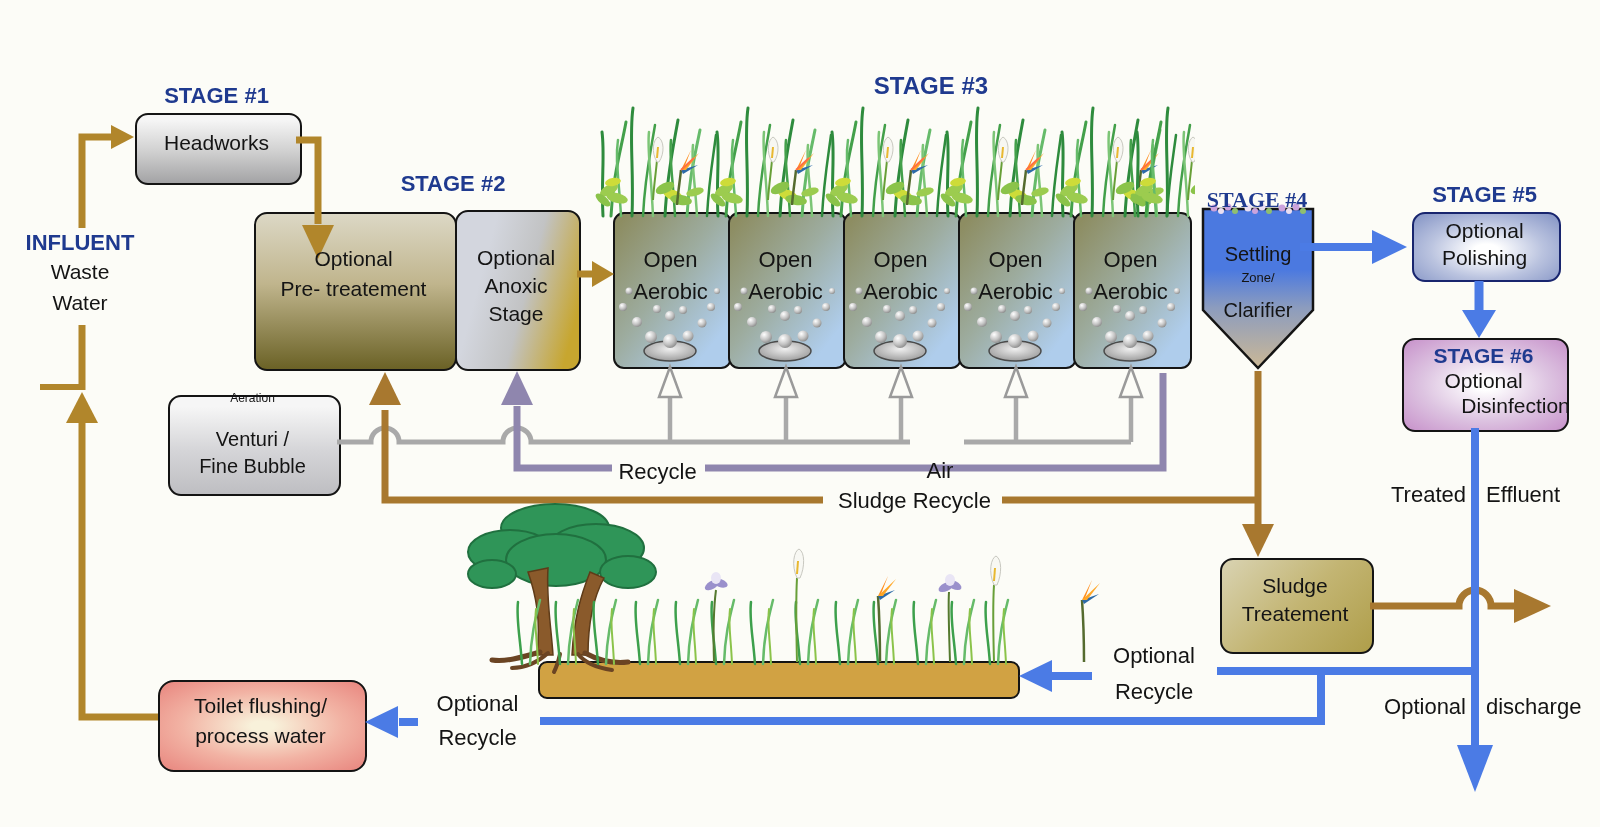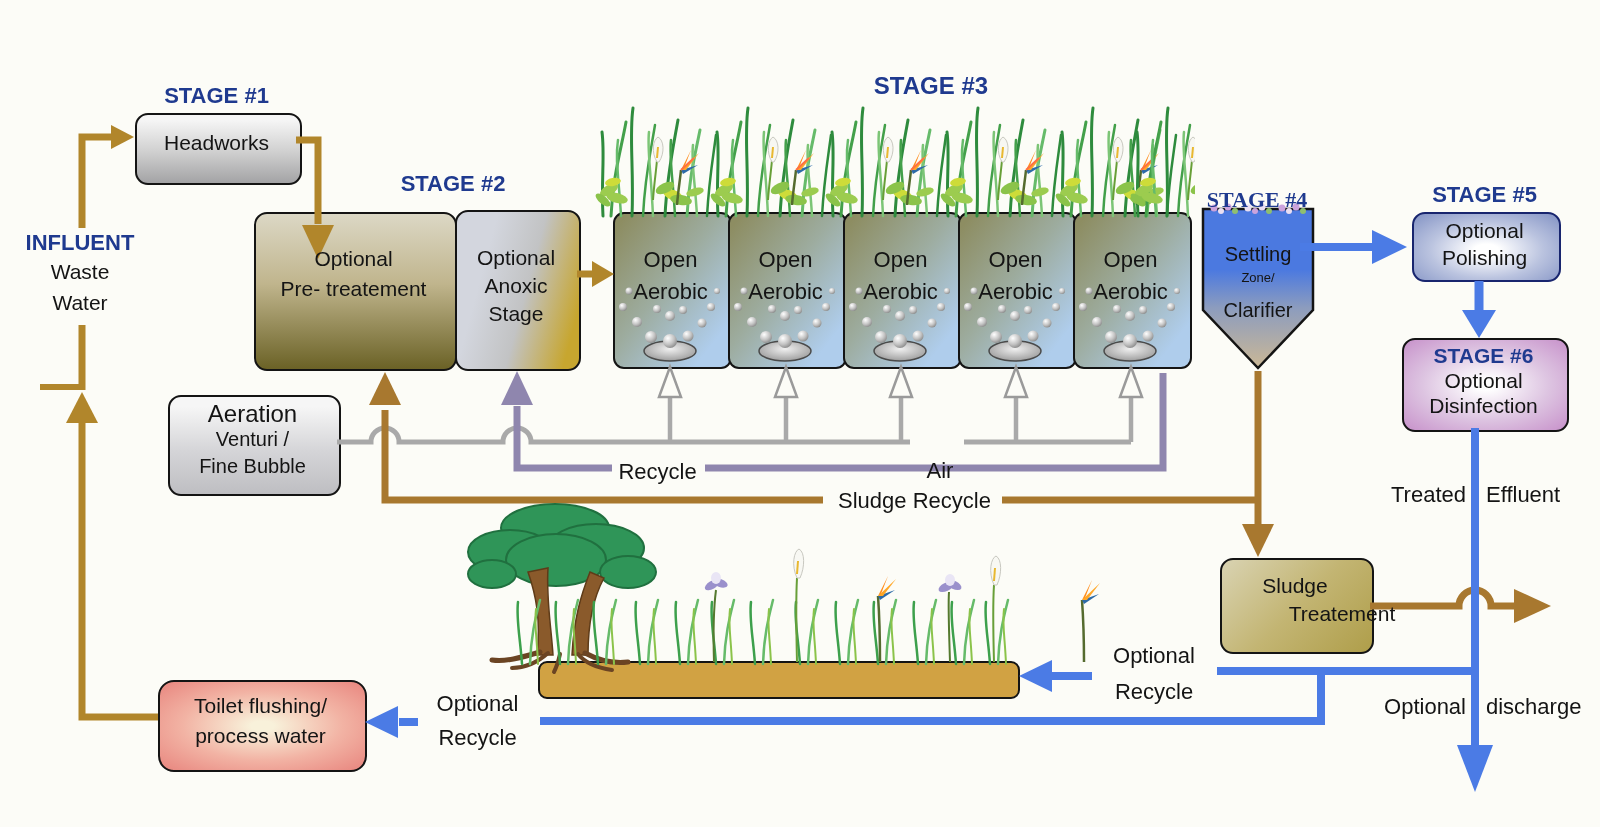--- a/index.html
+++ b/index.html
@@ -310,42 +310,42 @@
   <div class="lbl ctr" style="left:1203px;top:243px;width:110px;font-size:20px;">Settling</div>
   <div class="lbl ctr" style="left:1203px;top:271px;width:110px;font-size:13px;">Zone/</div>
   <div class="lbl ctr" style="left:1203px;top:299px;width:110px;font-size:20px;">Clarifier</div>
 
   <div class="lbl stage ctr" style="left:1412px;top:183px;width:145px;">STAGE #5</div>
   <div class="lbl ctr" style="left:1412px;top:219px;width:145px;">Optional</div>
   <div class="lbl ctr" style="left:1412px;top:246px;width:145px;">Polishing</div>
 
   <div class="lbl stage ctr" style="left:1402px;top:344px;width:163px;font-size:21px;">STAGE #6</div>
   <div class="lbl ctr" style="left:1402px;top:369px;width:163px;">Optional</div>
-  <div class="lbl ctr" style="left:1402px;top:394px;width:163px;">Disinfection</div>
-
-  <div class="lbl ctr" style="left:168px;top:401px;width:169px;font-size:24px;">Aeration</div>
+  <div class="lbl ctr" style="left:1402px;top:394px;width:163px;padding-left:32px;">Disinfection</div>
+
+  <div class="lbl ctr" style="left:168px;top:392px;width:169px;font-size:12px;">Aeration</div>
   <div class="lbl ctr" style="left:168px;top:428px;width:169px;font-size:20px;">Venturi /</div>
   <div class="lbl ctr" style="left:168px;top:455px;width:169px;font-size:20px;">Fine Bubble</div>
 
   <div class="lbl ctr" style="left:905px;top:431px;width:70px;font-size:22px;margin-top:28px;">Air</div>
   <div class="lbl ctr" style="left:605px;top:460px;width:105px;font-size:22px;">Recycle</div>
   <div class="lbl ctr" style="left:822px;top:489px;width:185px;font-size:22px;">Sludge Recycle</div>
 
   <div class="lbl" style="left:1340px;top:483px;width:126px;font-size:22px;text-align:right;">Treated</div>
   <div class="lbl" style="left:1486px;top:483px;width:120px;font-size:22px;">Effluent</div>
 
   <div class="lbl ctr" style="left:1095px;top:644px;width:118px;font-size:22px;">Optional</div>
   <div class="lbl ctr" style="left:1095px;top:680px;width:118px;font-size:22px;">Recycle</div>
 
   <div class="lbl" style="left:1348px;top:695px;width:118px;font-size:22px;text-align:right;">Optional</div>
   <div class="lbl" style="left:1486px;top:695px;width:130px;font-size:22px;">discharge</div>
 
   <div class="lbl ctr" style="left:420px;top:692px;width:115px;font-size:22px;">Optional</div>
   <div class="lbl ctr" style="left:420px;top:726px;width:115px;font-size:22px;">Recycle</div>
 
   <div class="lbl ctr" style="left:1220px;top:574px;width:150px;">Sludge</div>
-  <div class="lbl ctr" style="left:1220px;top:602px;width:150px;padding-left:47px;">Treatement</div>
+  <div class="lbl ctr" style="left:1220px;top:602px;width:150px;">Treatement</div>
 
 
   <div class="lbl ctr" style="left:158px;top:694px;width:205px;">Toilet flushing/</div>
   <div class="lbl ctr" style="left:158px;top:724px;width:205px;">process water</div>
 
 </div>
 
 </body></html>

